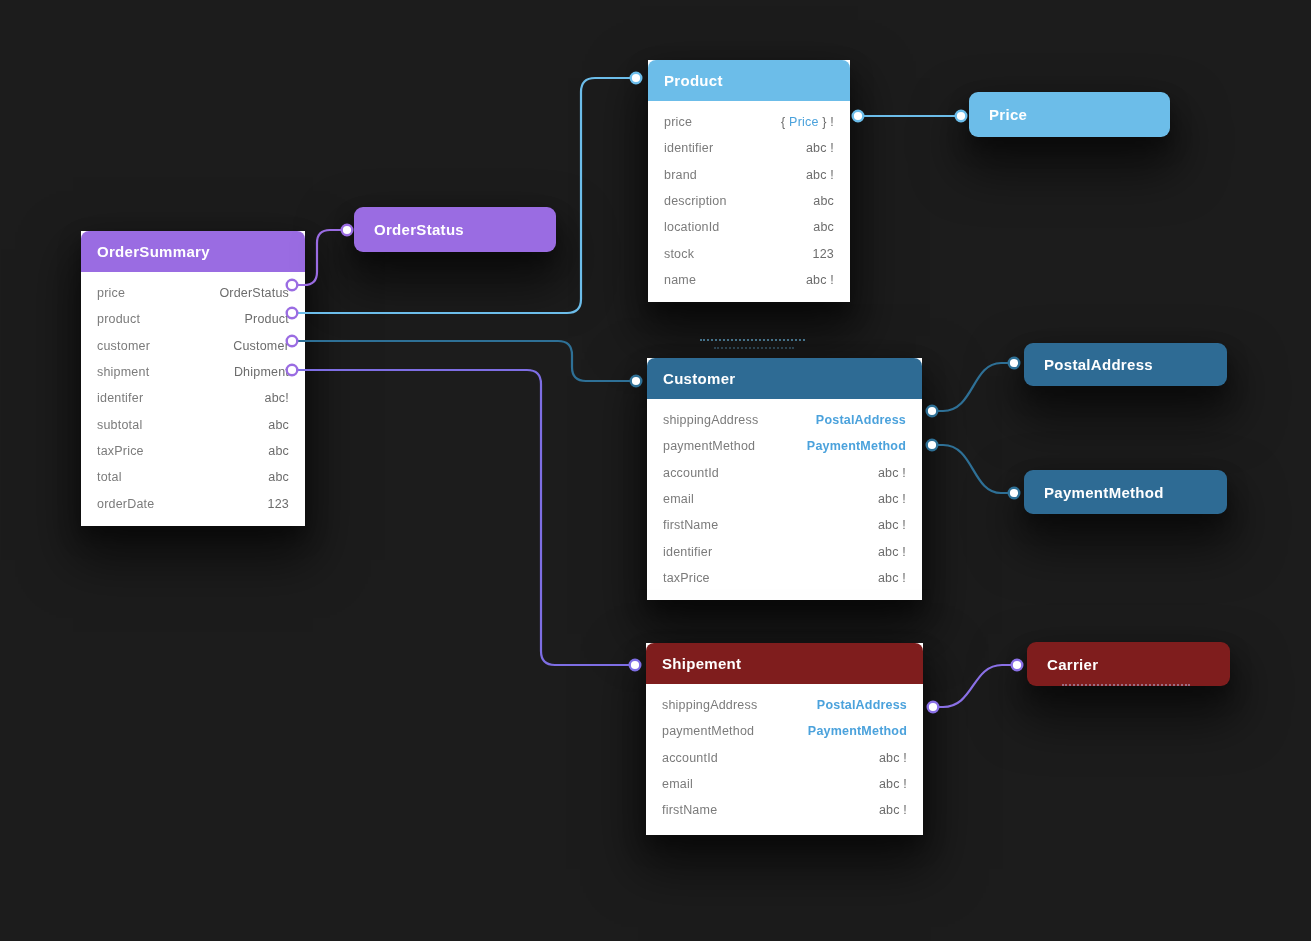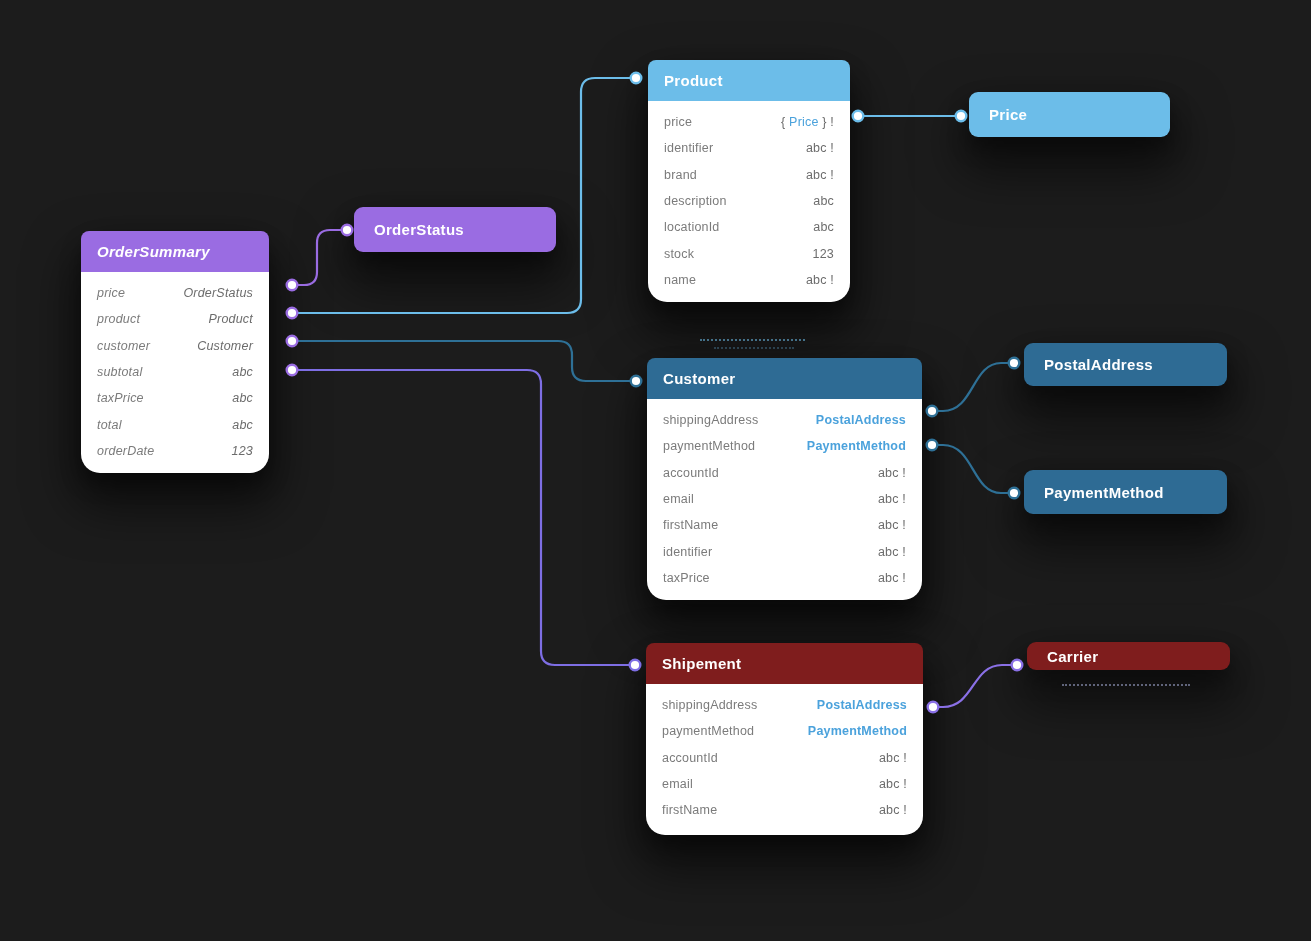--- a/index.html
+++ b/index.html
@@ -2,21 +2,21 @@
 <html><head>
 <meta charset="utf-8">
 <style>
   html,body{margin:0;padding:0;background:#1c1c1c;}
   .canvas{
     position:relative;width:1311px;height:941px;overflow:hidden;
     background:#1c1c1c;
     font-family:"Liberation Sans", sans-serif;
   }
   .node{
-    position:absolute;background:#ffffff;border-radius:19px;
+    position:absolute;background:#ffffff;border-radius:0;
     box-shadow:0 26px 48px 8px rgba(0,0,0,.55), 0 10px 20px rgba(0,0,0,.35);
   }
   .node-header{
     height:41px;border-radius:8px 8px 0 0;display:flex;align-items:center;
     padding:0 16px;color:#fff;font-size:15px;font-weight:700;letter-spacing:.3px;
   }
   .pill{
     position:absolute;border-radius:9px;display:flex;align-items:center;
     padding:0 20px;color:#fff;font-size:15px;font-weight:700;letter-spacing:.3px;
     box-shadow:0 26px 48px 8px rgba(0,0,0,.55), 0 10px 20px rgba(0,0,0,.35);
@@ -37,36 +37,44 @@
   svg.wires{position:absolute;left:0;top:0;pointer-events:none;}
   .dust{position:absolute;height:0;}
   .dust-blue{border-bottom:2px dotted rgba(108,189,234,.55);}
   .dust-light{border-bottom:2px dotted rgba(195,205,255,.45);}
 </style>
 </head>
 <body>
 
 <div class="canvas">
 
-  <div class="node" style="left:81px;top:231px;width:188px;font-style:italic;">
+  <div class="node" style="left:81px;top:231px;width:224px;">
     <div class="node-header hdr-purple">
       <span>OrderSummary</span>
     </div>
     <div class="rows">
       <div class="frow">
         <span class="fname">price</span>
         <span class="fval">OrderStatus</span>
       </div>
       <div class="frow">
         <span class="fname">product</span>
         <span class="fval">Product</span>
       </div>
       <div class="frow">
         <span class="fname">customer</span>
         <span class="fval">Customer</span>
+      </div>
+      <div class="frow">
+        <span class="fname">shipment</span>
+        <span class="fval">Dhipment</span>
+      </div>
+      <div class="frow">
+        <span class="fname">identifer</span>
+        <span class="fval">abc!</span>
       </div>
       <div class="frow">
         <span class="fname">subtotal</span>
         <span class="fval">abc</span>
       </div>
       <div class="frow">
         <span class="fname">taxPrice</span>
         <span class="fval">abc</span>
       </div>
       <div class="frow">
@@ -189,21 +197,21 @@
         <span class="fname">email</span>
         <span class="fval">abc !</span>
       </div>
       <div class="frow">
         <span class="fname">firstName</span>
         <span class="fval">abc !</span>
       </div>
     </div>
   </div>
 
-  <div class="pill hdr-indigo" style="left:1027px;top:642px;width:163px;height:28px;">
+  <div class="pill hdr-indigo" style="left:1027px;top:642px;width:163px;height:44px;">
     <span>Carrier</span>
   </div>
 
   <div class="dust dust-blue" style="left:700px;top:339px;width:105px;"></div>
   <div class="dust dust-blue" style="left:714px;top:347px;width:80px;opacity:.5;"></div>
   <div class="dust dust-light" style="left:1062px;top:684px;width:128px;"></div>
 
   <svg class="wires" width="1311" height="941" viewBox="0 0 1311 941">
     <g fill="none" stroke-width="2.2" stroke-linecap="round">
       <path d="M292 285 L304 285 Q317 285 317 272 L317 243 Q317 230 330 230 L347 230" stroke="#9a6ce2"></path>

